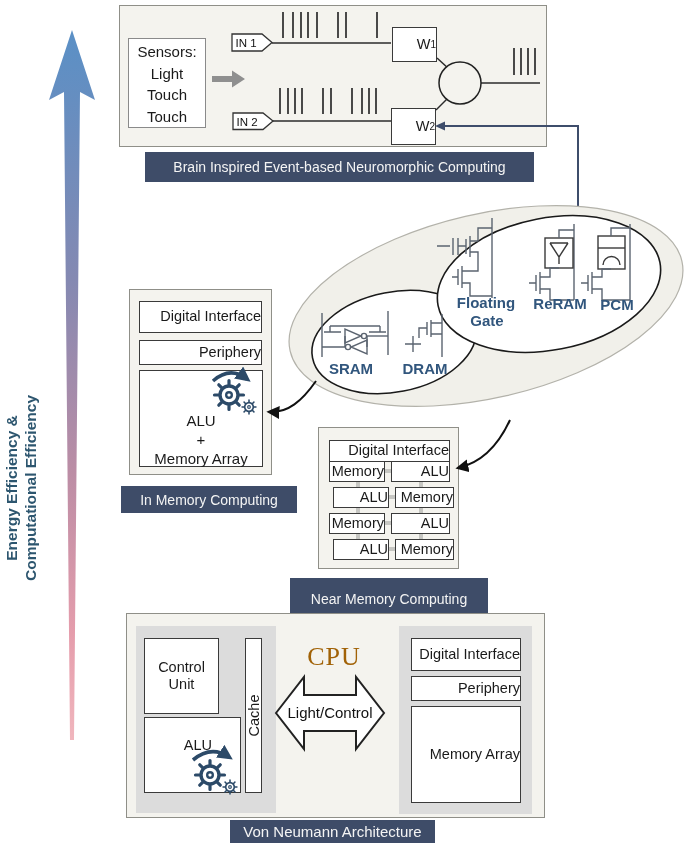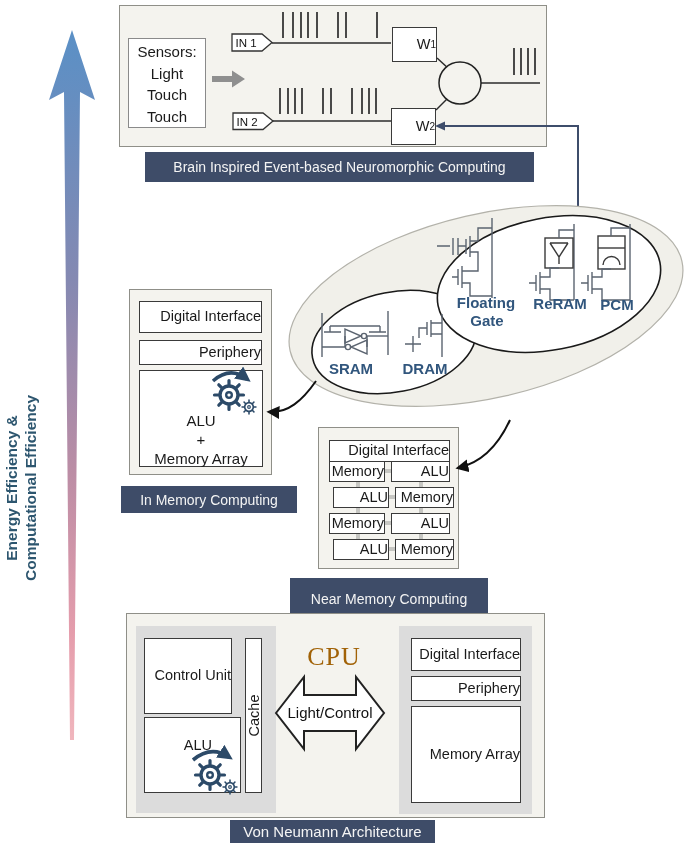--- a/index.html
+++ b/index.html
@@ -79,21 +79,21 @@
     <div class="wbox" style="left:76px;top:59px;width:59px;height:21px">Memory</div>
     <div class="wbox" style="left:10px;top:85px;width:56px;height:21px">Memory</div>
     <div class="wbox" style="left:72px;top:85px;width:59px;height:21px">ALU</div>
     <div class="wbox" style="left:14px;top:111px;width:56px;height:21px">ALU</div>
     <div class="wbox" style="left:76px;top:111px;width:59px;height:21px">Memory</div>
   </div>
   <div class="label-bar" style="left:290px;top:578px;width:198px;height:42px">Near Memory Computing</div>
 
   <div class="panel" style="left:126px;top:613px;width:419px;height:205px">
     <div class="graybox" style="left:9px;top:12px;width:140px;height:187px">
-      <div class="wbox" style="left:8px;top:12px;width:88px;height:76px">Control Unit</div>
+      <div class="wbox" style="left:8px;top:12px;width:75px;height:76px">Control Unit</div>
       <div class="wbox" style="left:8px;top:91px;width:97px;height:76px">
         <span style="padding-right:28px;padding-bottom:18px">ALU</span>
       </div>
       <div class="wbox" style="left:109px;top:12px;width:17px;height:155px">
         <div class="vtext">Cache</div>
       </div>
     </div>
     <div class="graybox" style="left:272px;top:12px;width:133px;height:188px">
       <div class="wbox" style="left:12px;top:12px;width:110px;height:33px">Digital Interface</div>
       <div class="wbox" style="left:12px;top:50px;width:110px;height:25px">Periphery</div>

